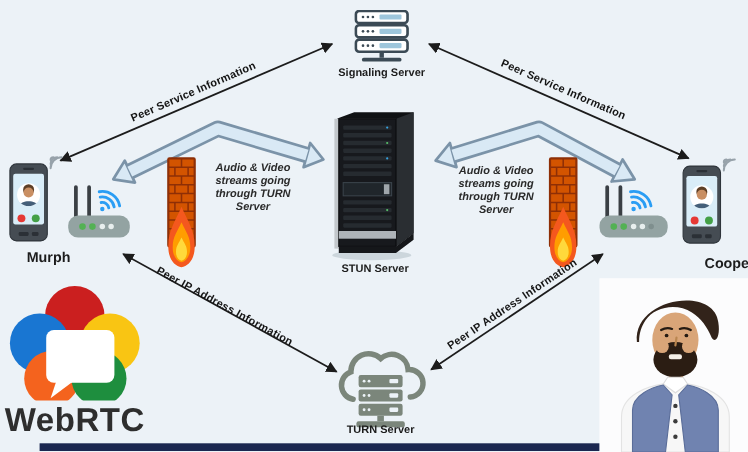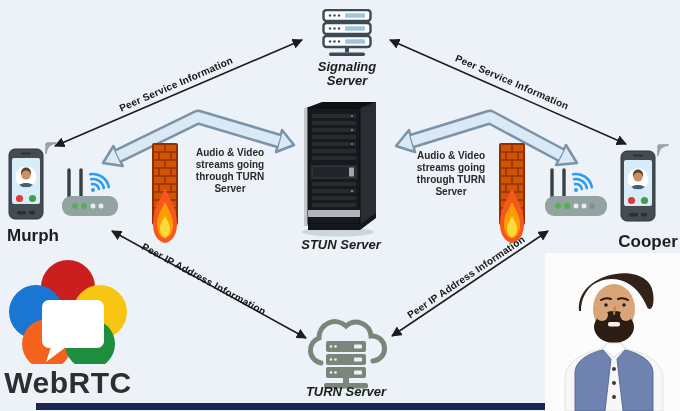--- a/index.html
+++ b/index.html
@@ -4,33 +4,33 @@
 <style>
   html,body{margin:0;padding:0;}
   .stage{
     position:relative;width:680px;height:411px;overflow:hidden;
     background:#ecf2f7;
     font-family:"Liberation Sans",sans-serif;
     color:#1a1a1a;
   }
   .node-label{
     position:absolute;text-align:center;font-weight:bold;
-    font-size:13px;line-height:14px;color:#1c1c1c;font-style:italic;
+    font-size:10px;line-height:14px;color:#1c1c1c;
   }
   .peer-label{
-    position:absolute;text-align:center;font-weight:bold;
-    font-size:17px;color:#1c1c1c;
+    position:absolute;text-align:right;font-weight:bold;
+    font-size:13px;color:#1c1c1c;
   }
   .edge-label{
     position:absolute;white-space:nowrap;font-size:10px;font-weight:700;
     letter-spacing:.2px;color:#151515;transform-origin:center;
   }
   .stream-label{
     position:absolute;width:100px;text-align:center;
-    font-size:10px;line-height:12px;font-weight:600;color:#2a2a2a;
+    font-size:10px;line-height:12px;font-weight:600;color:#2a2a2a;font-style:italic;
   }
   .logo-text{
     position:absolute;left:0;top:366px;width:136px;text-align:center;
     font-size:30px;font-weight:bold;color:#2e2e2e;letter-spacing:.5px;
   }
   .bottom-bar{
     position:absolute;left:36px;top:403px;width:598px;height:7px;
     background:#1b2750;z-index:0;
   }
   .person-card{

